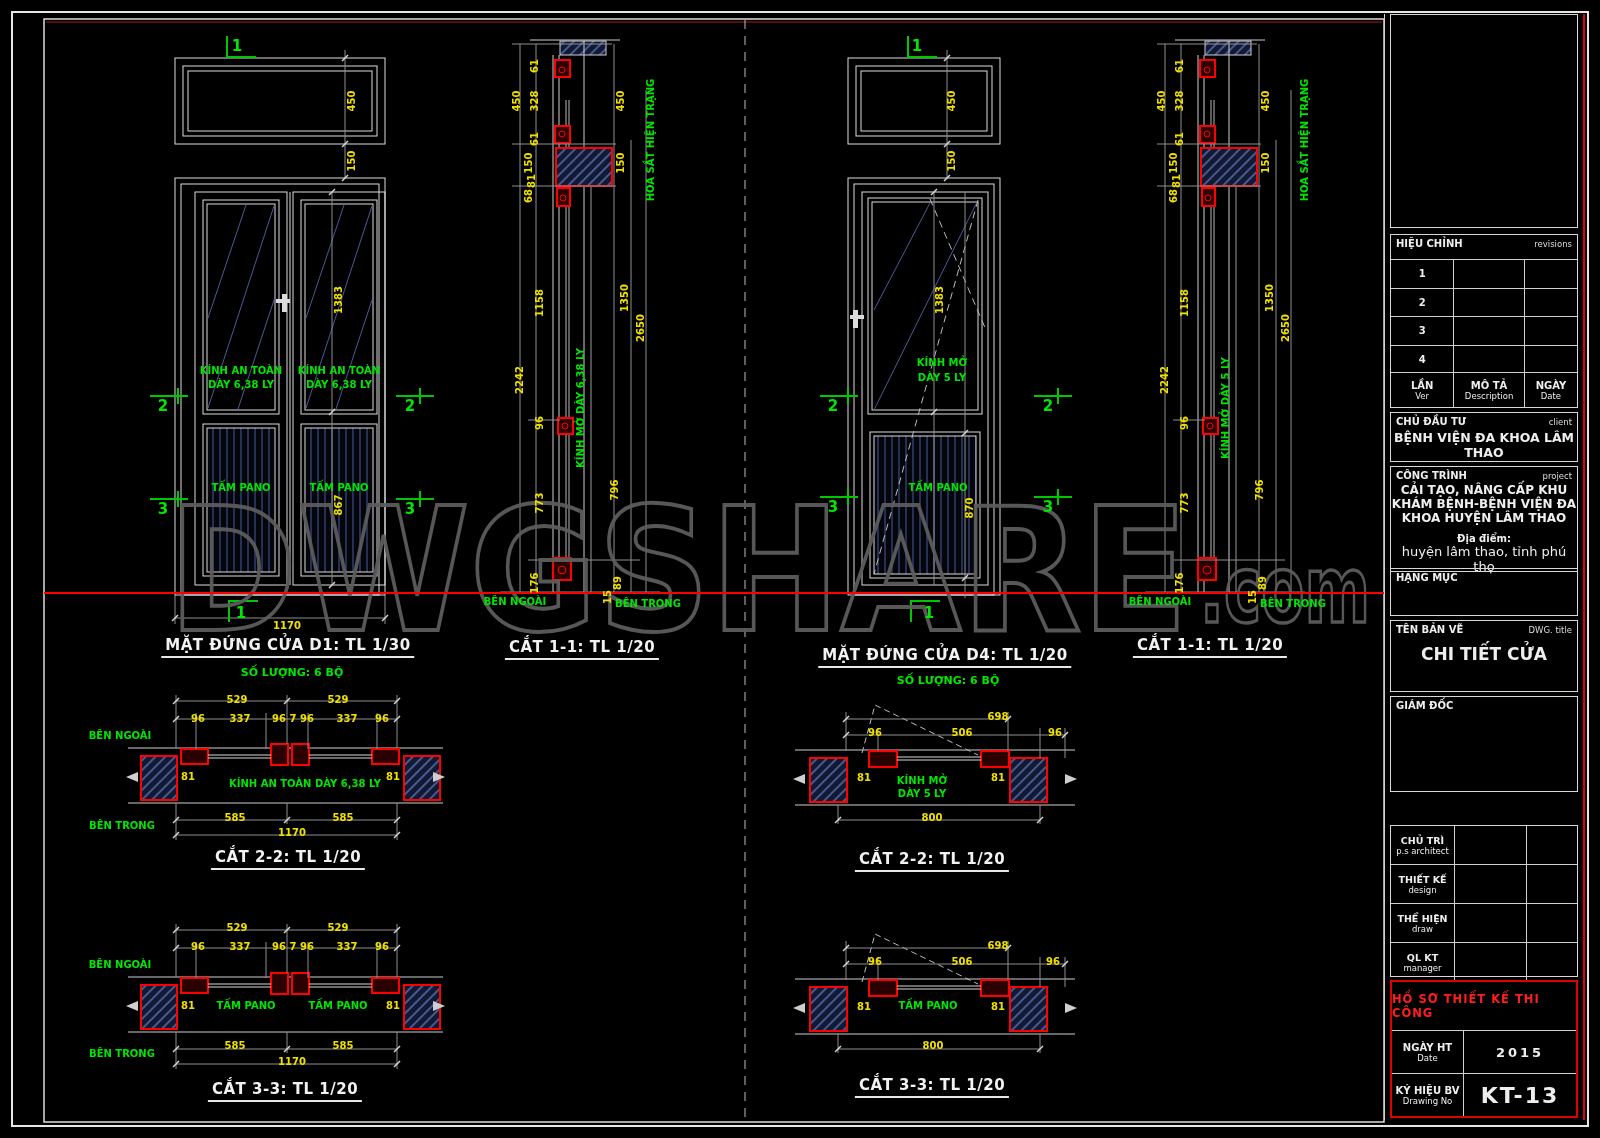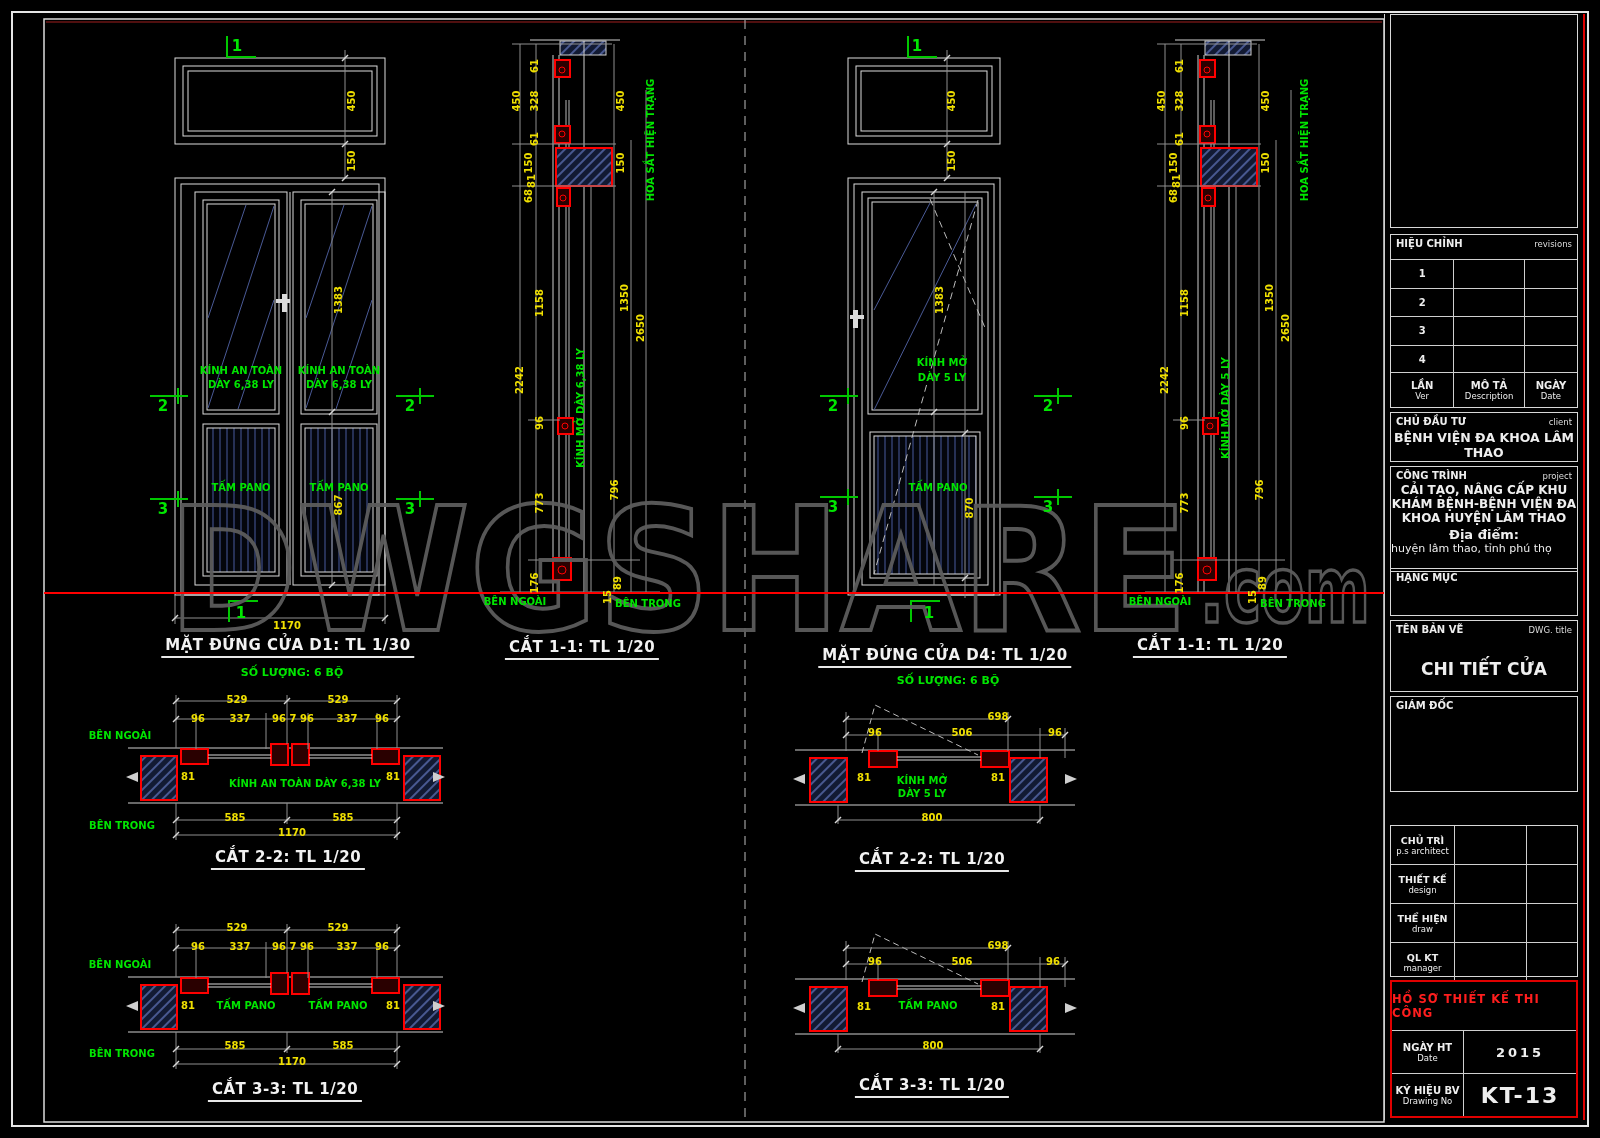--- a/index.html
+++ b/index.html
@@ -540,36 +540,36 @@
   </div>
 
   <div class="tbx" style="top:452px;height:106px">
     <div class="tb-hd">
       <span class="vi">CÔNG TRÌNH</span>
       <span class="en">project</span>
     </div>
     <div class="tb-name" style="font-size:12px;margin-top:2px">CẢI TẠO, NÂNG CẤP KHU</div>
     <div class="tb-name" style="font-size:12px">KHÁM BỆNH-BỆNH VIỆN ĐA</div>
     <div class="tb-name" style="font-size:12px">KHOA HUYỆN LÂM THAO</div>
-    <div class="tb-name" style="font-size:13px;margin-top:2px">Địa điểm:</div>
-    <div style="font-size:11px;">huyện lâm thao, tỉnh phú thọ</div>
+    <div class="tb-name" style="font-size:10px;margin-top:8px">Địa điểm:</div>
+    <div style="font-size:13px;text-align:center">huyện lâm thao, tỉnh phú thọ</div>
   </div>
 
   <div class="tbx" style="top:554px;height:48px">
     <div class="tb-hd">
           <span class="vi">HẠNG MỤC</span>
         </div>
   </div>
 
   <div class="tbx" style="top:606px;height:72px">
     <div class="tb-hd">
       <span class="vi">TÊN BẢN VẼ</span>
       <span class="en">DWG. title</span>
     </div>
-    <div class="tb-name" style="font-size:17px;margin-top:24px">CHI TIẾT CỬA</div>
+    <div class="tb-name" style="font-size:17px;margin-top:9px">CHI TIẾT CỬA</div>
   </div>
 
   <div class="tbx" style="top:682px;height:96px">
     <div class="tb-hd">
           <span class="vi">GIÁM ĐỐC</span>
         </div>
   </div>
 
   <div class="tbx" style="top:811px;height:152px">
     <div class="sigrow">

